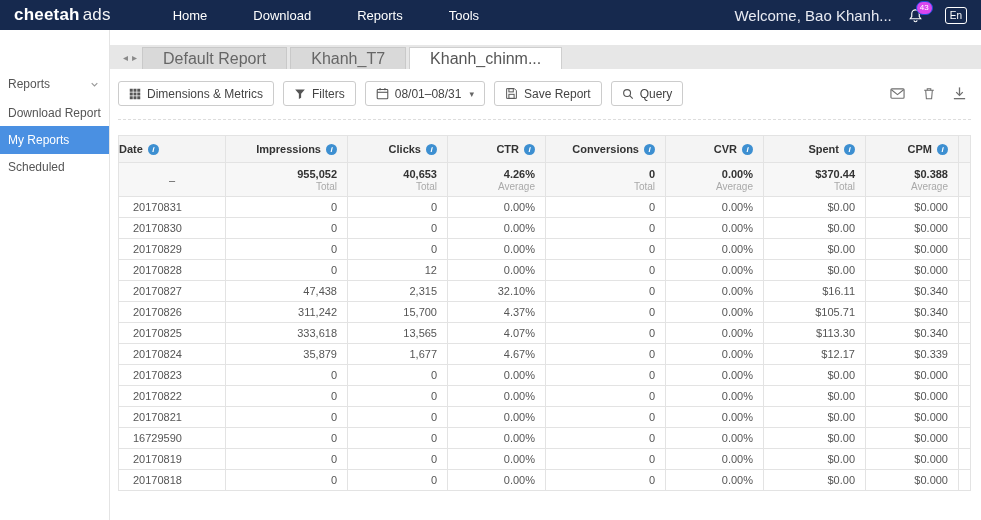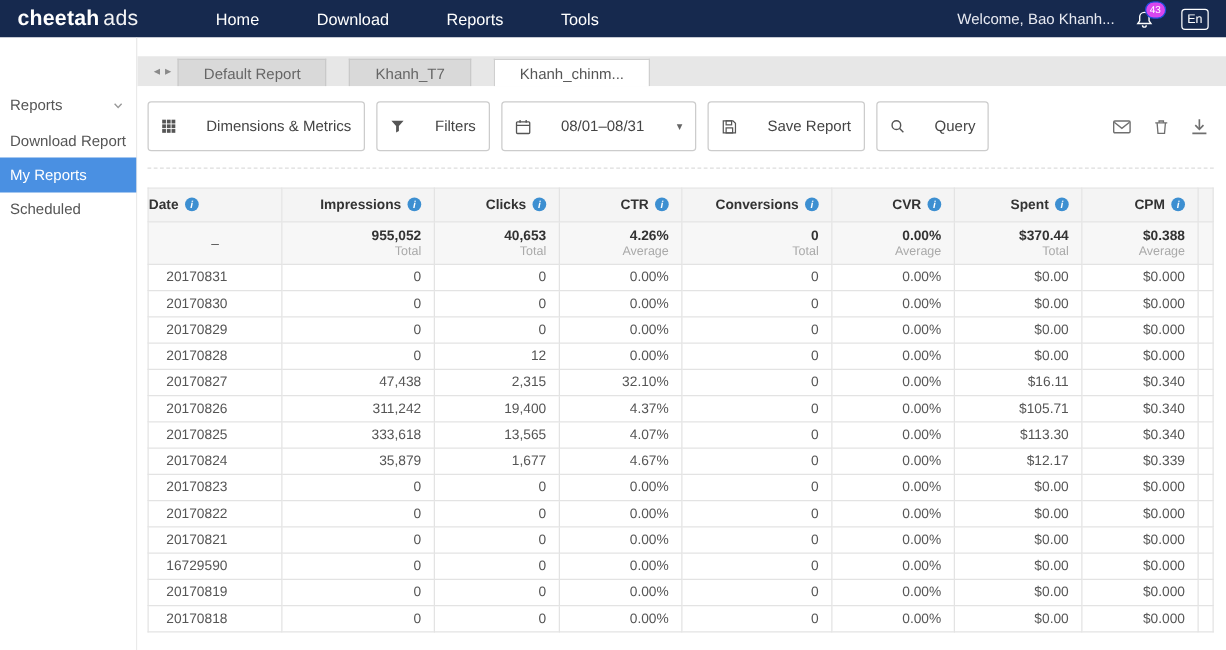--- a/index.html
+++ b/index.html
@@ -8,21 +8,21 @@
 
   
   .navbar { height:30px; background:#16294e; display:flex; align-items:center;
     color:#fff; padding:0 14px; }
   .brand { font-size:17px; letter-spacing:.2px; margin-right:62px; cursor:pointer; white-space:nowrap; }
   .brand-bold { font-weight:bold; }
   .brand-light { font-weight:300; margin-left:3px; opacity:.95; }
   .nav-menu { display:flex; gap:46px; font-size:13px; flex:1; }
   .nav-item { cursor:pointer; padding:2px 0; }
   .nav-right { display:flex; align-items:center; gap:16px; }
-  .welcome-wrap { font-size:12px; color:#e8eaf2; white-space:nowrap;margin-left:41px; }
+  .welcome-wrap { font-size:15px; color:#e8eaf2; white-space:nowrap;margin-left:41px; }
   .bell { position:relative; display:inline-flex; cursor:pointer; margin-right:6px; }
   .badge { position:absolute; top:-7px; left:8px; background:#d946ef; color:#fff;
     border:1px solid #1d4ed8; border-radius:8px; font-size:8px; line-height:1;
     padding:2px 3px; min-width:14px; text-align:center; }
   .lang-btn { border:1px solid #fff; border-radius:3px; font-size:10px;
     padding:2px 4px; cursor:pointer; }
 
   
   .layout { display:flex; height:490px; }
   .sidebar { width:110px; background:#fff; border-right:1px solid #e4e4e4; padding-top:42px; flex:none; }
@@ -32,29 +32,29 @@
   .side-item.active { background:#4a90e2; color:#fff; padding-top:7px; padding-bottom:7px; }
 
   .main { flex:1; display:flex; flex-direction:column; position:relative; background:#fff; min-width:0; }
 
   
   .tabstrip { margin-top:15px; background:#e7e7e7; height:24px; display:flex;
     align-items:flex-end; padding-left:8px; }
   .tab-arrows { display:flex; align-items:center; gap:4px; height:22px; padding:0 5px; color:#8a8a8a; font-size:10px; }
   .tab-arrow { cursor:pointer; line-height:1; }
   .tab-list { display:flex; align-items:flex-end; }
-  .tab { height:22px; display:flex; align-items:center; padding:0 20px; font-size:12px;
+  .tab { height:22px; display:flex; align-items:center; padding:0 20px; font-size:16px;
     color:#666; background:#d9d9d9; border:1px solid #c9c9c9; border-bottom:none;
-    margin-right:18px; cursor:pointer; white-space:nowrap; }
+    margin-right:3px; cursor:pointer; white-space:nowrap; }
   .tab.active { background:#ffffff; color:#555; border-color:#cfcfcf; }
 
   
   .panel { flex:1; background:#fff; padding:12px 10px 0 8px; position:relative; }
   .toolbar { display:flex; align-items:center; gap:9px; }
-  .tbtn { display:inline-flex; align-items:center; gap:24px; height:40px; padding:0 10px;
+  .tbtn { display:inline-flex; align-items:center; gap:6px; height:25px; padding:0 10px;
     background:#fff; border:1px solid #ccc; border-radius:3px; font-size:12px; color:#444;
     font-family:inherit; cursor:pointer; white-space:nowrap; }
   .tbtn svg { flex:none; }
   .caret { font-size:9px; color:#666; margin-left:2px; }
   .toolbar-icons { margin-left:auto; display:flex; align-items:center; gap:16px; color:#6f6f6f; padding-right:4px; }
   .toolbar-icons svg { cursor:pointer; }
   .dashed-sep { border-top:1px dashed #ddd; margin:13px 0 0 0; }
 
   
   table { width:100%; border-collapse:collapse; table-layout:fixed; margin-top:15px; font-size:11px; }
@@ -318,21 +318,21 @@
                 <td class="num">32.10%</td>
                 <td class="num">0</td>
                 <td class="num">0.00%</td>
                 <td class="num">$16.11</td>
                 <td class="num">$0.340</td>
                 <td class="gutter"></td>
               </tr>
               <tr class="data-row">
                 <td class="date-cell">20170826</td>
                 <td class="num">311,242</td>
-                <td class="num">19,400</td>
+                <td class="num">15,700</td>
                 <td class="num">4.37%</td>
                 <td class="num">0</td>
                 <td class="num">0.00%</td>
                 <td class="num">$105.71</td>
                 <td class="num">$0.340</td>
                 <td class="gutter"></td>
               </tr>
               <tr class="data-row">
                 <td class="date-cell">20170825</td>
                 <td class="num">333,618</td>

